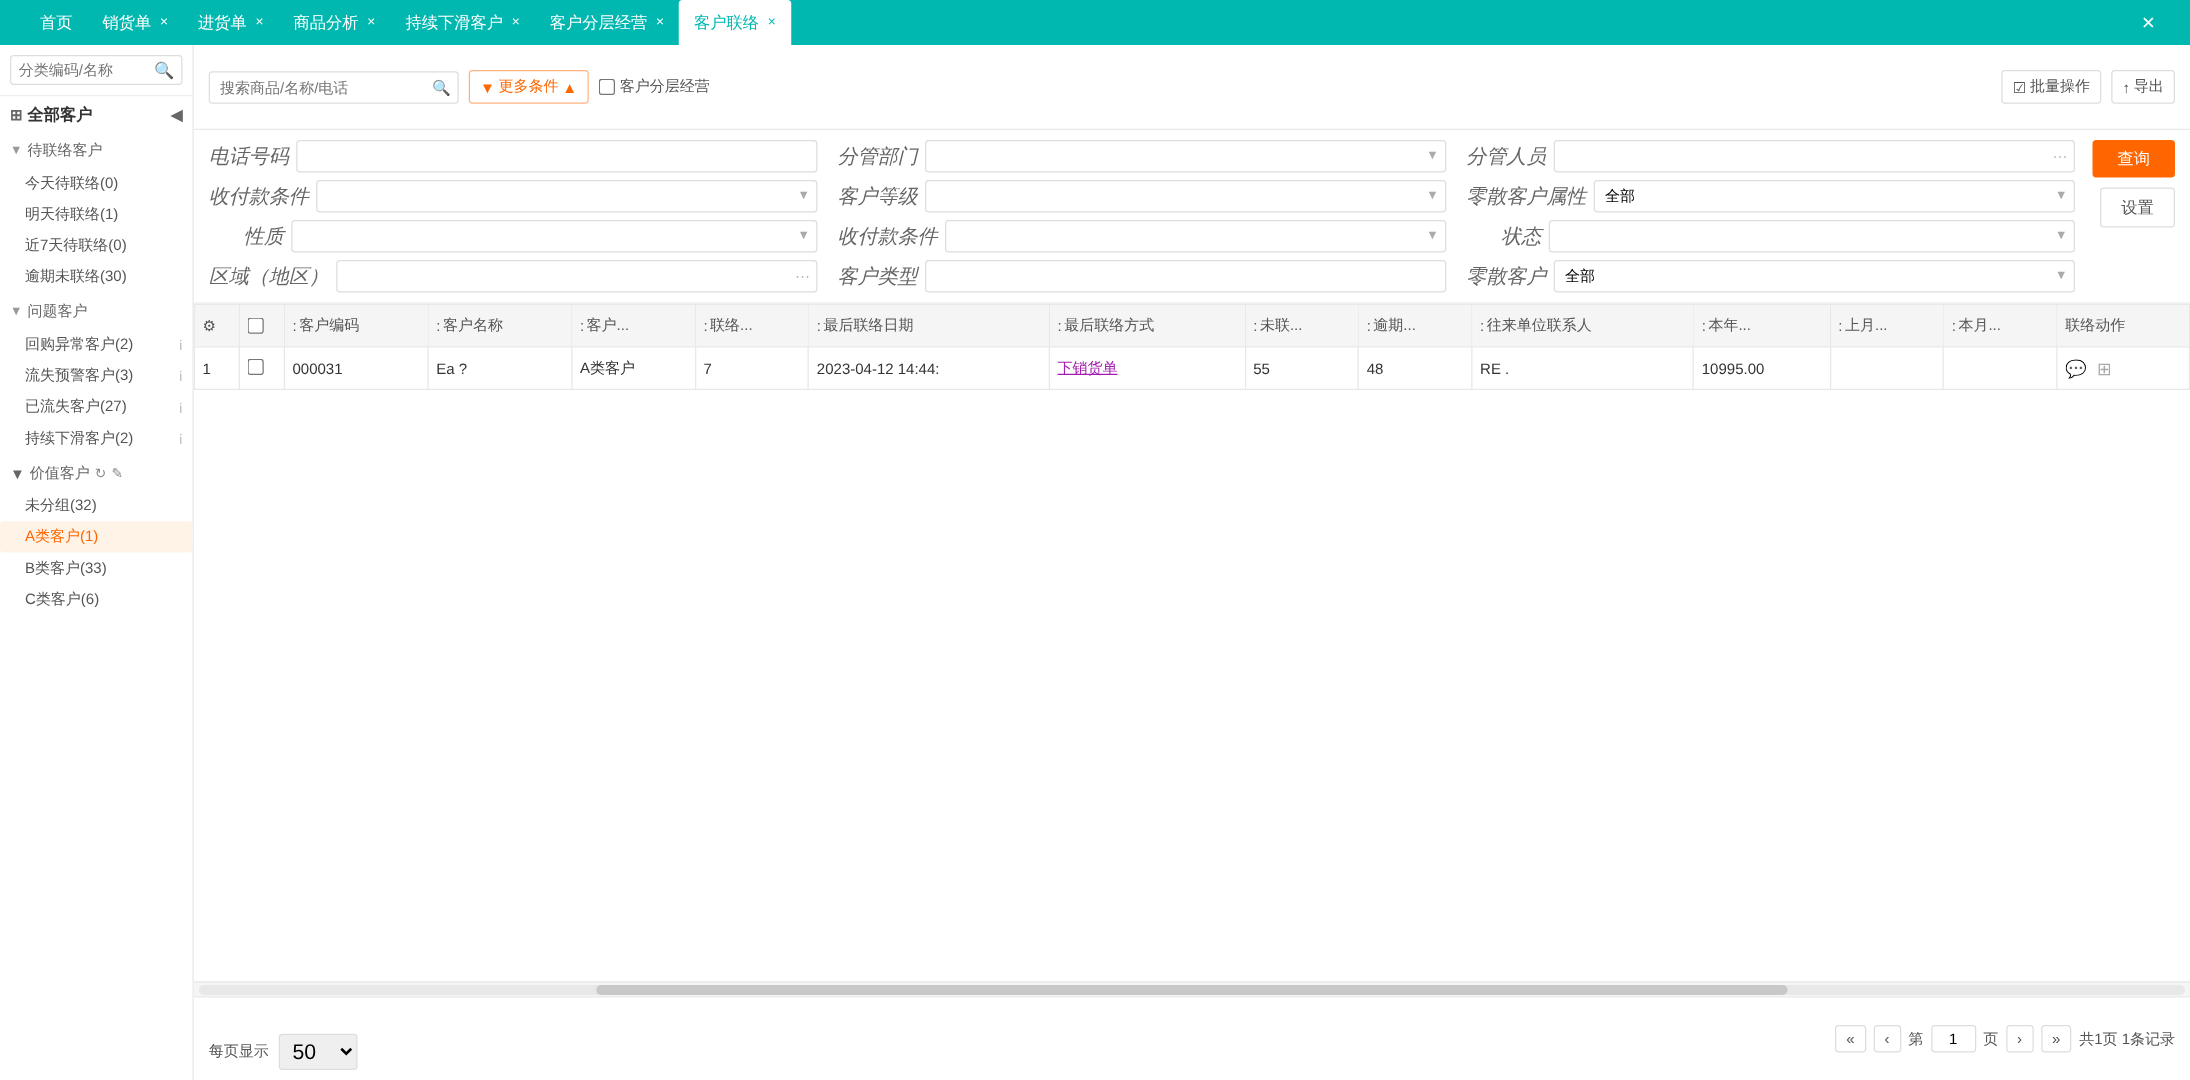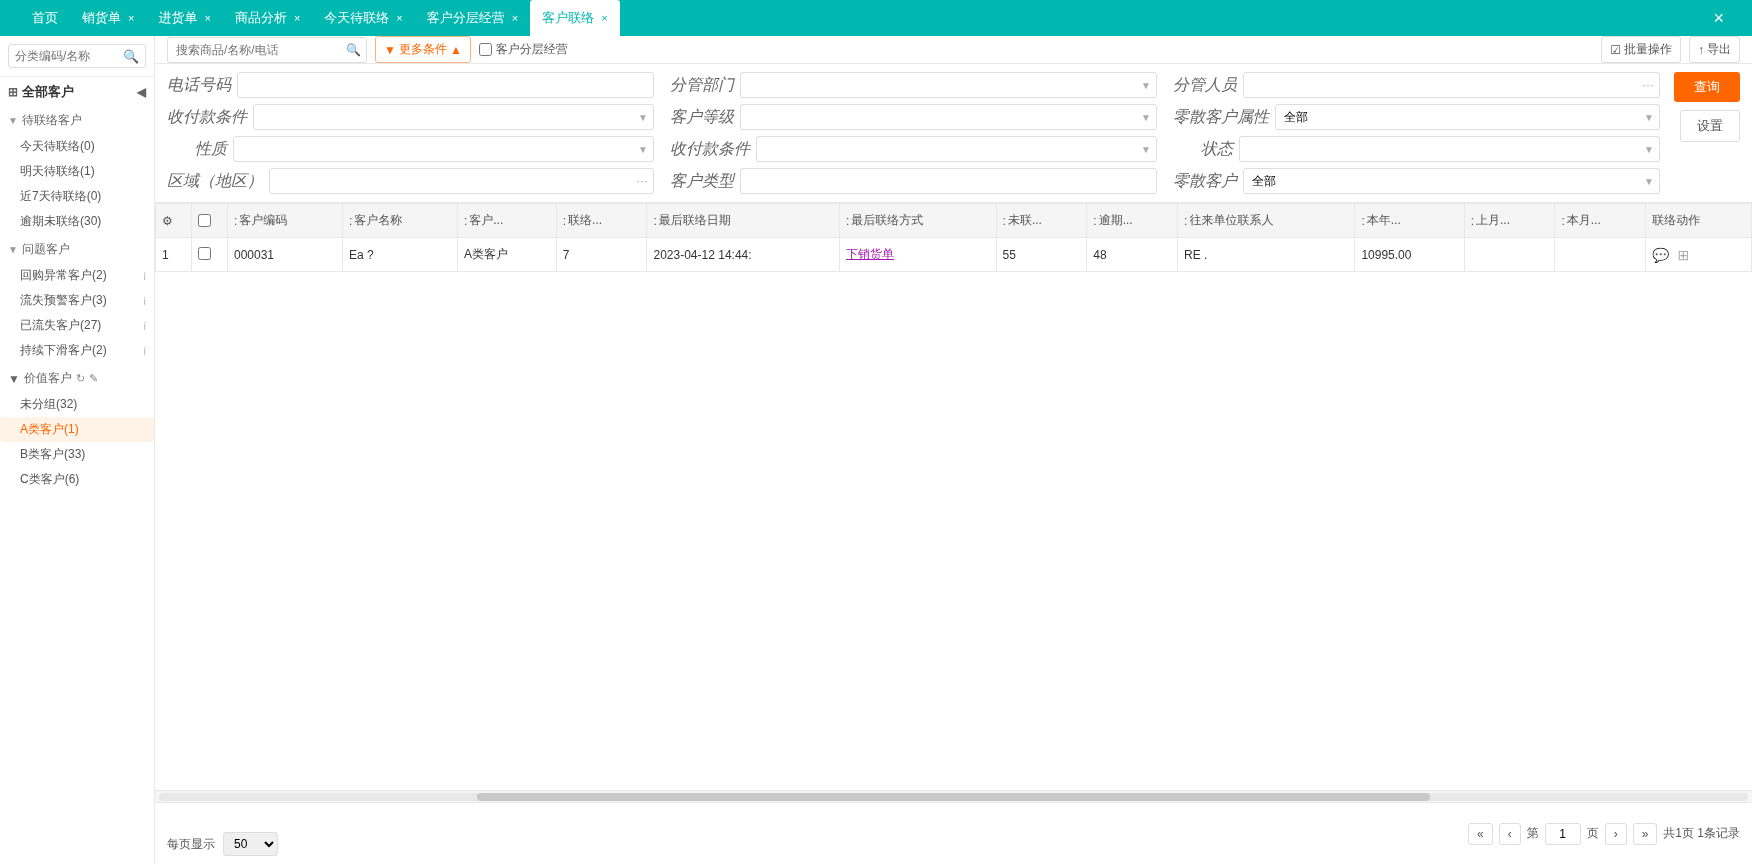--- a/index.html
+++ b/index.html
@@ -35,21 +35,21 @@
     .sidebar-item .help-icon { color: #bbb; font-size: 11px; }
 
     .sidebar-value-section .section-header { display: flex; align-items: center; padding: 5px 8px; color: #666; font-size: 12px; cursor: pointer; gap: 4px; }
     .sidebar-value-section .section-header .refresh-icon { font-size: 11px; color: #888; cursor: pointer; }
     .sidebar-value-section .section-header .edit-icon { font-size: 11px; color: #888; cursor: pointer; }
 
     
     .content-area { flex: 1; display: flex; flex-direction: column; overflow: hidden; }
 
     
-    .filter-bar { background: #fff; padding: 0 12px; border-bottom: 1px solid #e8e8e8; display: flex; align-items: center; gap: 8px; }
+    .filter-bar { background: #fff; padding: 20px 12px; border-bottom: 1px solid #e8e8e8; display: flex; align-items: center; gap: 8px; }
     .filter-search-wrap { position: relative; display: flex; align-items: center; }
     .filter-search-input { border: 1px solid #ddd; border-radius: 3px; padding: 5px 28px 5px 8px; font-size: 12px; width: 200px; outline: none; }
     .filter-search-btn { position: absolute; right: 6px; color: #aaa; cursor: pointer; }
     .filter-more { display: flex; align-items: center; gap: 3px; color: #ff6600; cursor: pointer; font-size: 12px; padding: 4px 8px; border: 1px solid #ffb380; border-radius: 3px; }
     .filter-more .funnel-icon { font-size: 12px; }
     .filter-checkbox { display: flex; align-items: center; gap: 4px; color: #555; font-size: 12px; cursor: pointer; }
     .filter-checkbox input { cursor: pointer; }
     .spacer { flex: 1; }
     .batch-op-btn { display: flex; align-items: center; gap: 3px; color: #555; font-size: 12px; cursor: pointer; border: 1px solid #ddd; border-radius: 3px; padding: 4px 8px; }
     .export-btn { display: flex; align-items: center; gap: 3px; color: #555; font-size: 12px; cursor: pointer; border: 1px solid #ddd; border-radius: 3px; padding: 4px 8px; }
@@ -73,21 +73,21 @@
     thead tr th { background: #f5f5f5; border: 1px solid #e8e8e8; padding: 8px 6px; white-space: nowrap; color: #555; font-weight: normal; position: sticky; top: 0; z-index: 1; }
     thead tr th .th-inner { display: flex; align-items: center; gap: 2px; }
     tbody tr td { border: 1px solid #e8e8e8; padding: 8px 6px; white-space: nowrap; color: #333; }
     .link-text { color: #a21caf; cursor: pointer; text-decoration: underline; }
     .action-icons { display: flex; gap: 8px; align-items: center; }
     .action-icon { color: #aaa; font-size: 14px; cursor: pointer; }
 
     
     .bottom-bar { background: #fff; border-top: 1px solid #e8e8e8; padding: 8px 12px; display: flex; align-items: center; justify-content: space-between; }
     .bottom-left { display: flex; align-items: center; gap: 8px; color: #555; font-size: 12px; margin-top: 21px; }
-    .page-size-select { border: 1px solid #ddd; border-radius: 3px; padding: 3px 6px; font-size: 12px; outline: none; }
+    .page-size-select { border: 1px solid #ddd; border-radius: 3px; padding: 3px 6px; font-size: 17px; outline: none; }
     .bottom-right { display: flex; align-items: center; gap: 6px; color: #555; font-size: 12px; }
     .page-nav-btn { border: 1px solid #ddd; border-radius: 3px; padding: 3px 8px; background: #fff; cursor: pointer; font-size: 12px; color: #555; }
     .page-nav-btn:disabled { color: #bbb; cursor: not-allowed; }
     .page-input { border: 1px solid #ddd; border-radius: 3px; padding: 3px 6px; width: 36px; text-align: center; font-size: 12px; outline: none; }
 
     
     .scrollbar-area { height: 12px; background: #f5f5f5; border-top: 1px solid #e8e8e8; display: flex; align-items: center; padding: 0 4px; }
     .scrollbar-track { flex: 1; height: 8px; background: #e8e8e8; border-radius: 4px; position: relative; }
     .scrollbar-thumb { width: 60%; height: 8px; background: #c8c8c8; border-radius: 4px; position: absolute; left: 20%; }
 
@@ -107,21 +107,21 @@
   </div>
   <div class="nav-item">
     <span>进货单</span>
     <span class="close-x">×</span>
   </div>
   <div class="nav-item">
     <span>商品分析</span>
     <span class="close-x">×</span>
   </div>
   <div class="nav-item">
-    <span>今天待联络</span>
+    <span>持续下滑客户</span>
     <span class="close-x">×</span>
   </div>
   <div class="nav-item">
     <span>客户分层经营</span>
     <span class="close-x">×</span>
   </div>
   <div class="nav-item active">
     <span>客户联络</span>
     <span class="close-x">×</span>
   </div>

